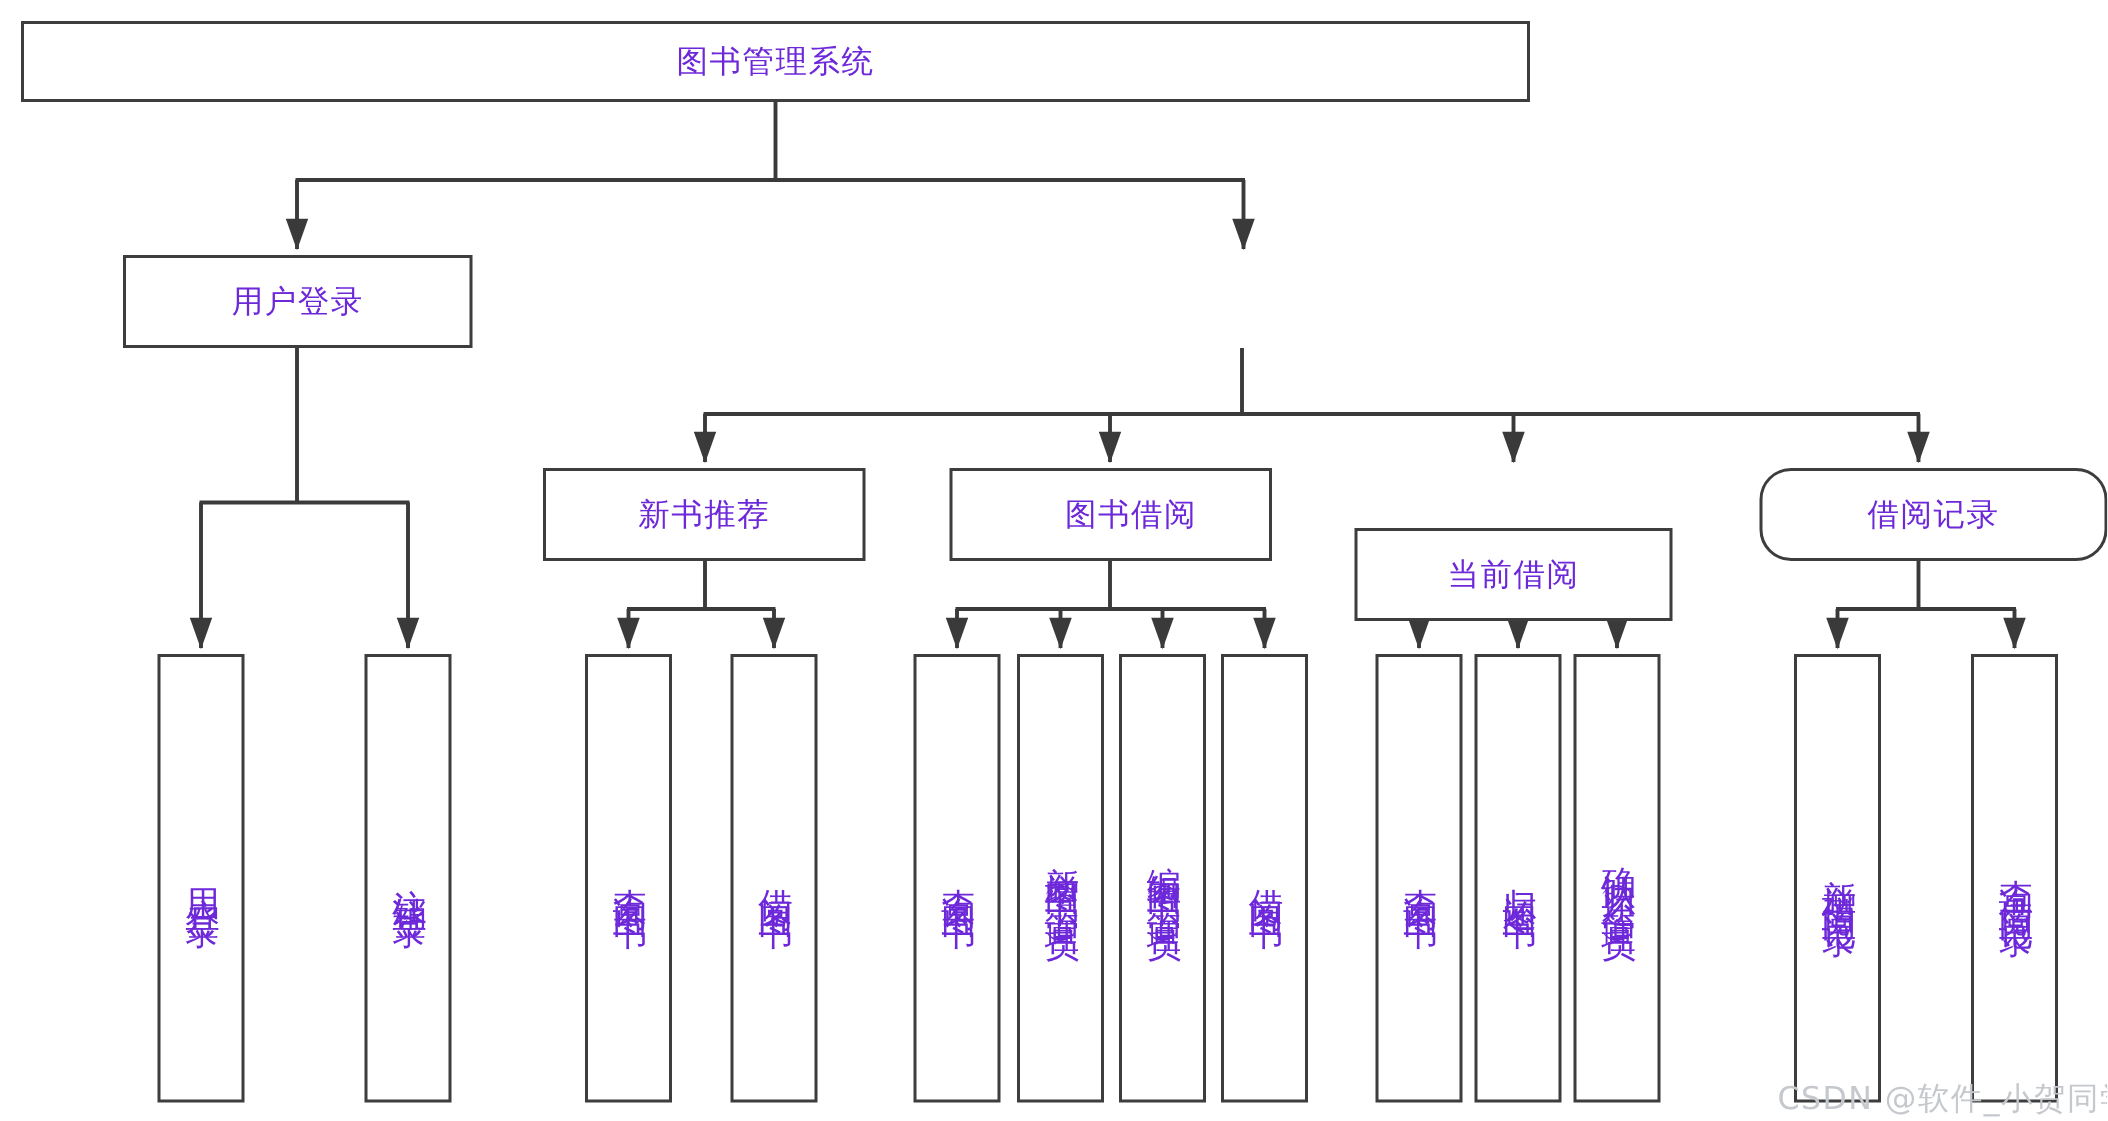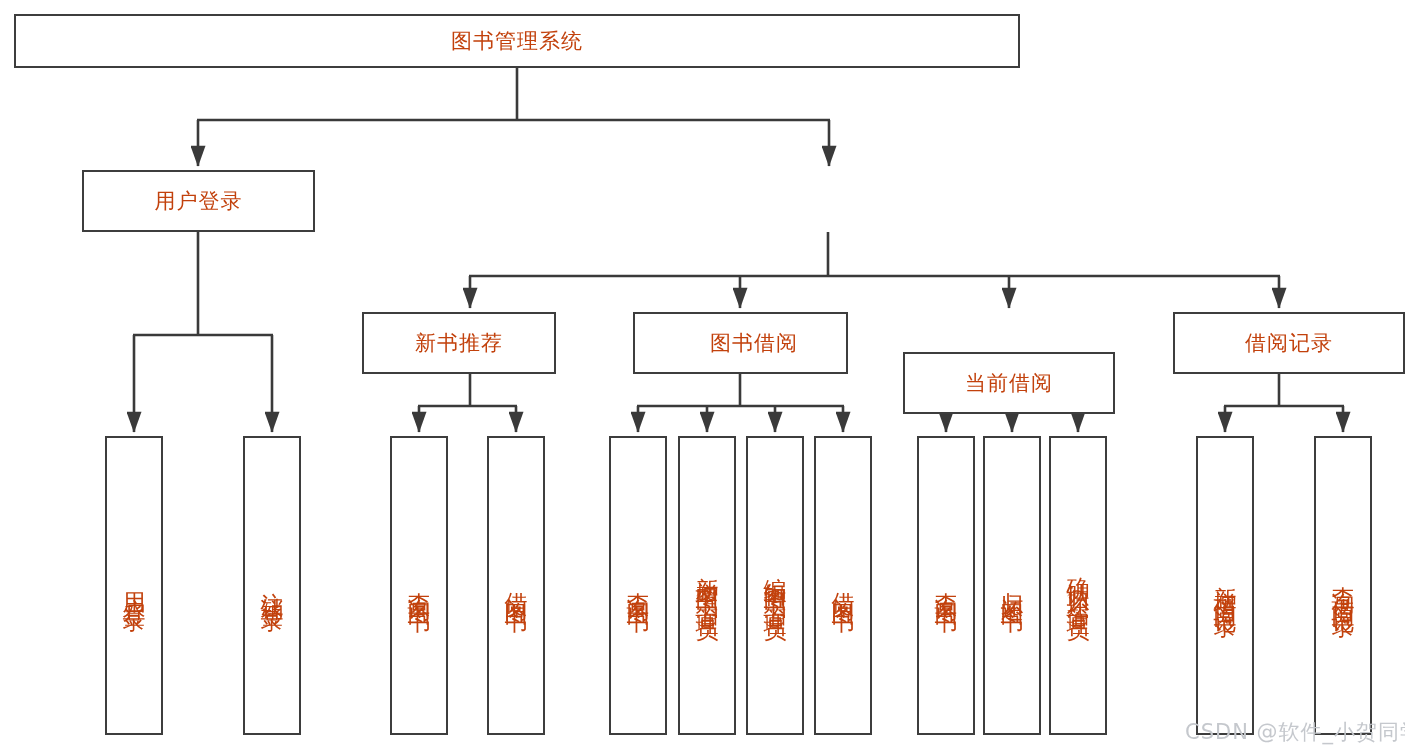--- a/index.html
+++ b/index.html
@@ -13,33 +13,33 @@
   }
   .wires { position: absolute; left: 0; top: 0; width: 1405px; height: 747px; }
   .node {
     position: absolute;
     box-sizing: border-box;
     border: 2.6px solid #3d3d3d;
     background: #ffffff;
     display: flex;
     align-items: center;
     justify-content: center;
-    color: #c2410c;
+    color: #6d28d9;
     font-size: 21px;
     letter-spacing: 1px;
     z-index: 2;
   }
   .node.root   { left: 14px;   top: 14px;  width: 1006px; height: 54px; }
   .node.lvl2a  { left: 82px;   top: 170px; width: 233px;  height: 62px; }
   .node.lvl2b  { left: 710px;  top: 170px; width: 237px;  height: 62px; }
   .node.lvl3   { top: 312px; height: 62px; }
-  .node.l3a { left: 362px;  width: 194px; }
+  .node.l3a { left: 362px;  width: 215px; }
   .node.l3b { left: 633px;  width: 215px; padding-left: 27px; }
   .node.l3c { left: 903px;  width: 212px; margin-top: 40px; }
-  .node.l3d { left: 1173px; width: 232px; }
+  .node.l3d { left: 1173px; width: 232px; border-radius: 21px; }
   .node.leaf { top: 436px; width: 58px; height: 299px; }
   .leaf .vlabel {
     writing-mode: vertical-rl;
     text-orientation: mixed;
     font-size: 23px;
     letter-spacing: 6px;
     line-height: 1;
     white-space: nowrap;
   }
   .x1  { left: 105px; }  .x2  { left: 243px; }

